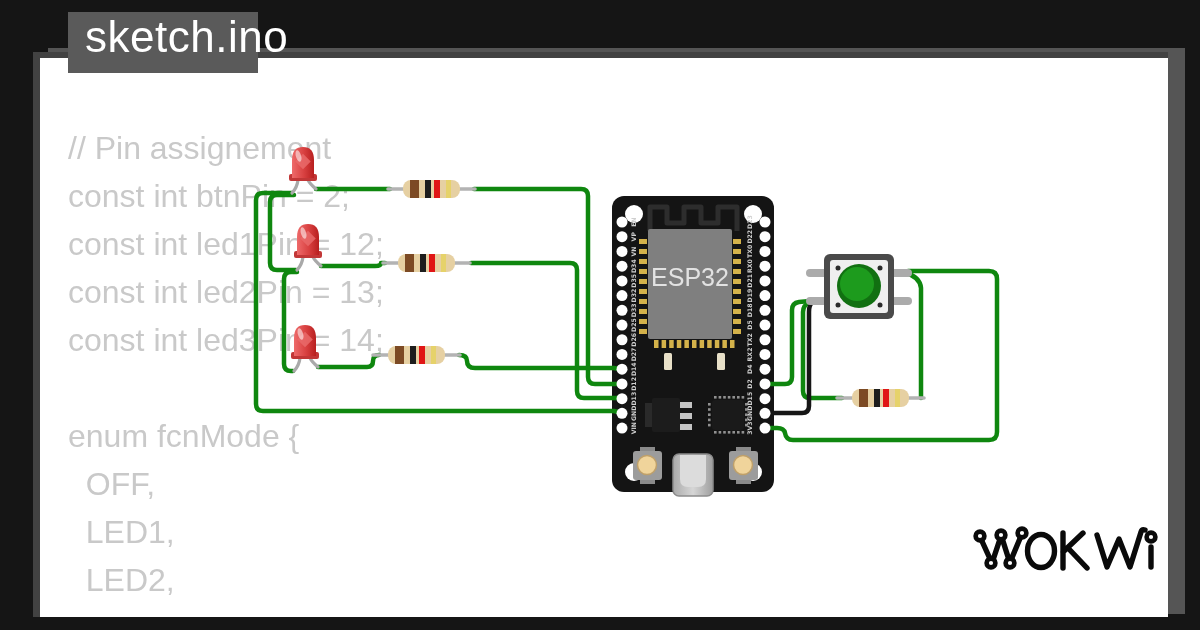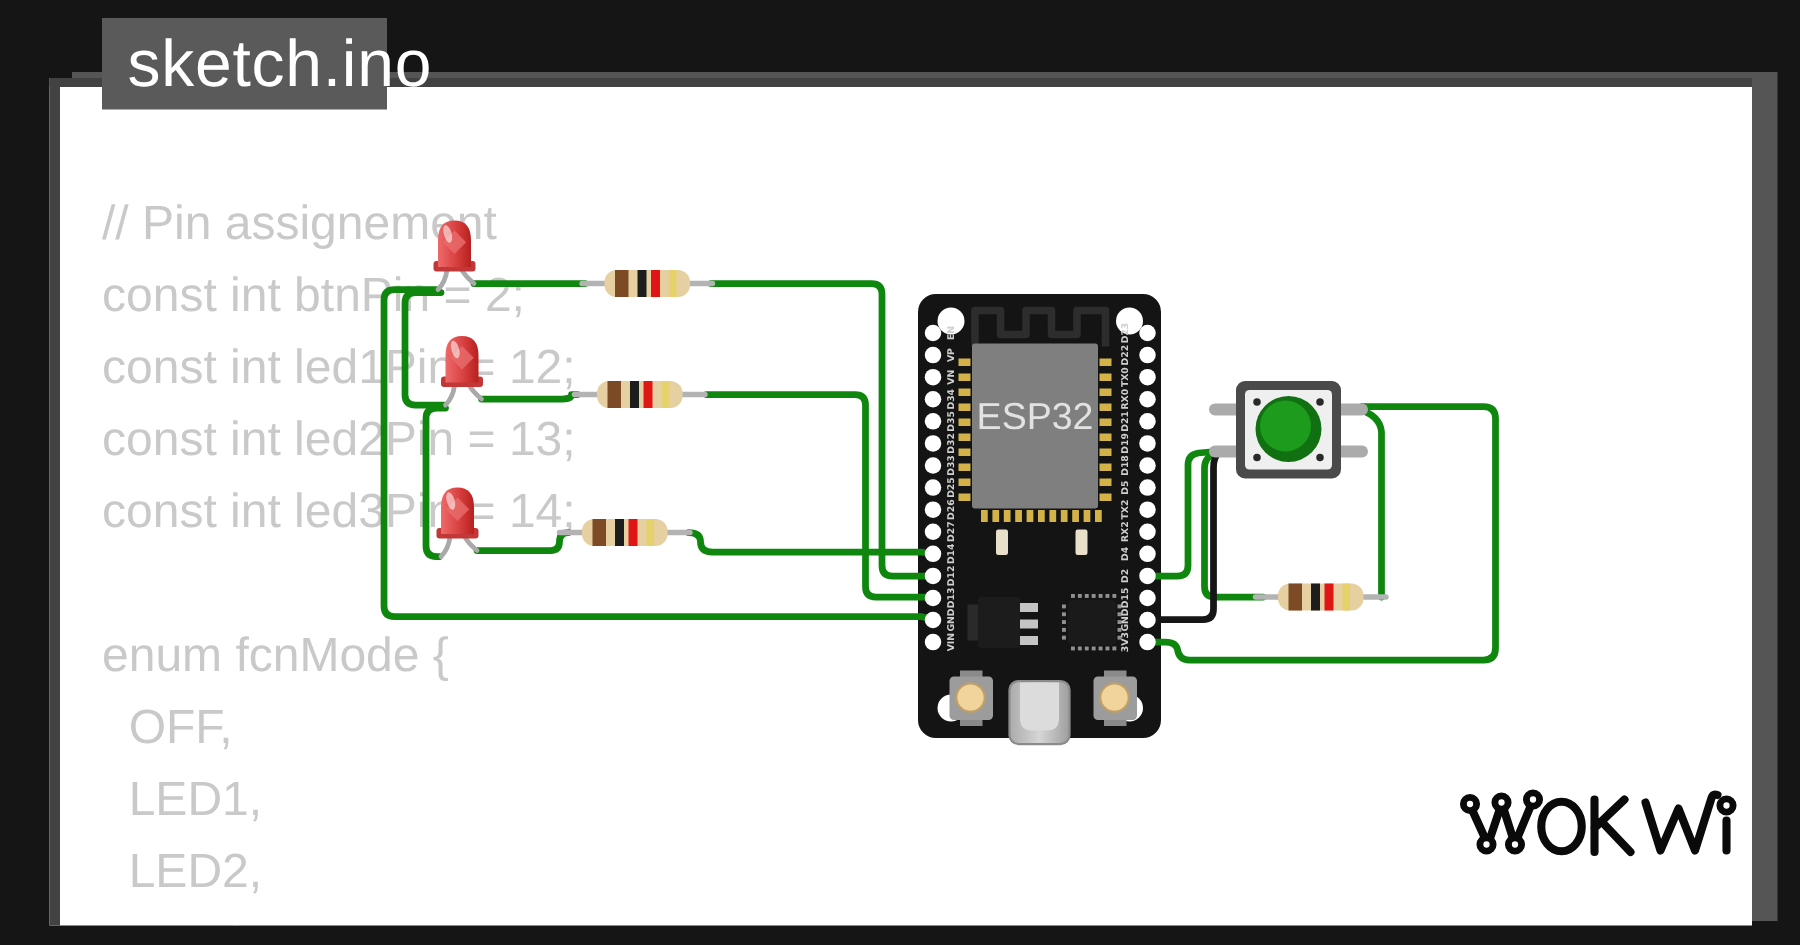--- a/index.html
+++ b/index.html
@@ -6,21 +6,21 @@
   .stage{position:relative;width:1200px;height:630px;overflow:hidden;
          font-family:"Liberation Sans",sans-serif;}
   .shadow{position:absolute;left:48px;top:48px;width:1137px;height:566px;}
   .page{position:absolute;left:33px;top:32px;width:1128px;height:559px;
         border-top:6px solid #424242;border-left:7px solid #424242;
         background:#fff;overflow:hidden;}
   .code{position:absolute;left:28px;top:66px;margin:0;
         font-family:"Liberation Sans",sans-serif;font-size:32px;line-height:48px;
         white-space:pre;letter-spacing:0;}
   .tab{position:absolute;left:68px;top:12px;width:190px;height:61px;
-       display:flex;align-items:center;padding-left:17px;box-sizing:border-box;}
+       display:flex;align-items:flex-start;padding-left:17px;box-sizing:border-box;}
   .tab span{font-size:44px;letter-spacing:0.5px;}
   svg.overlay{position:absolute;left:0;top:0;}
   .wire{fill:none;stroke-width:4.5;stroke-linecap:round;stroke-linejoin:round;}
   .lead{fill:none;stroke:#a9a9a9;stroke-width:3.2;stroke-linecap:round;}
   .rlead{fill:none;stroke:#b3b3b3;stroke-width:3.6;stroke-linecap:round;}
   .pinlbl{font-family:"DejaVu Sans",sans-serif;font-weight:bold;}
   .logo path,.logo line{fill:none;stroke-width:5.4;stroke-linecap:round;stroke-linejoin:round;}
   .logo circle{stroke-width:4.6;}
 </style>
 </head>

